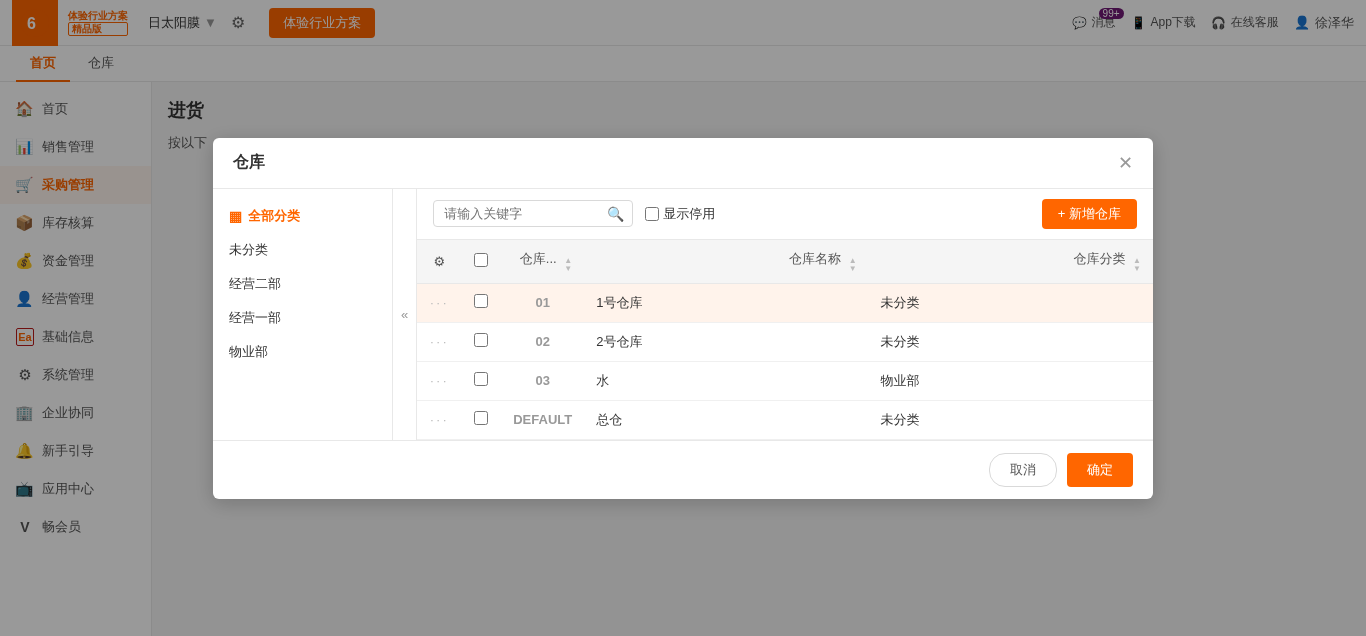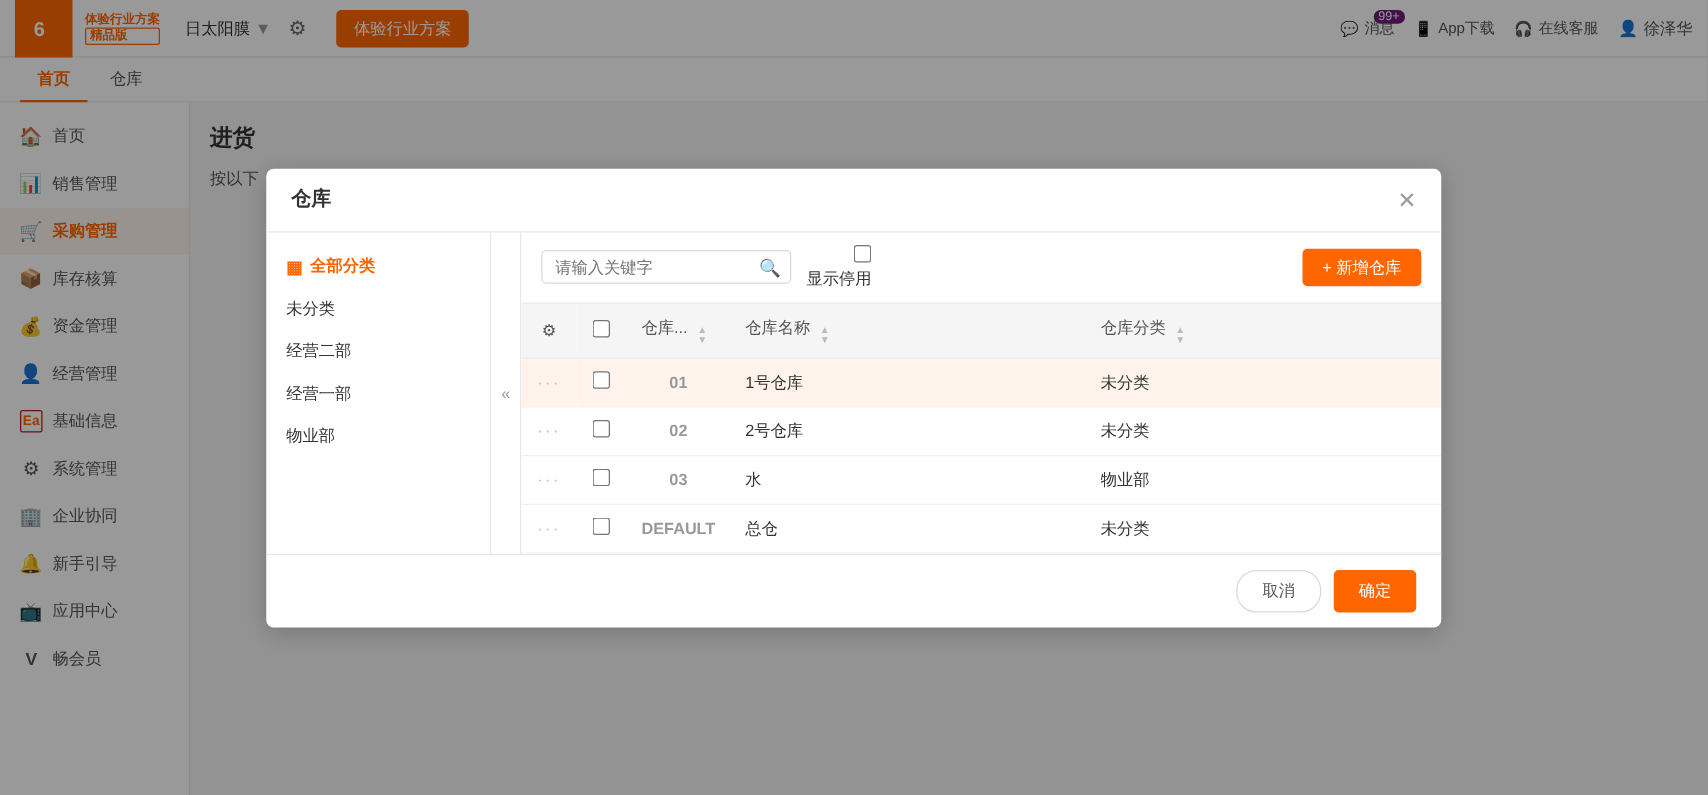--- a/index.html
+++ b/index.html
@@ -47,27 +47,27 @@
     .modal-body { display: flex; flex: 1; overflow: hidden; }
     .modal-sidebar { width: 180px; border-right: 1px solid #e8e8e8; padding: 10px 0; flex-shrink: 0; }
     .modal-sidebar-item { padding: 8px 16px; cursor: pointer; font-size: 13px; color: #333; display: flex; align-items: center; gap: 6px; }
     .modal-sidebar-item.active { color: #ff6600; font-weight: bold; }
     .modal-sidebar-collapse { display: flex; align-items: center; justify-content: center; padding: 8px; cursor: pointer; border-right: 1px solid #e8e8e8; color: #999; }
     .modal-main { flex: 1; display: flex; flex-direction: column; overflow: hidden; }
     .modal-toolbar { padding: 10px 16px; display: flex; align-items: center; gap: 12px; border-bottom: 1px solid #e8e8e8; }
     .search-input-wrap { position: relative; display: flex; align-items: center; }
     .search-input { border: 1px solid #d9d9d9; border-radius: 4px; padding: 5px 30px 5px 10px; font-size: 13px; width: 200px; outline: none; }
     .search-icon { position: absolute; right: 8px; color: #bbb; font-size: 14px; cursor: pointer; }
-    .checkbox-label { display: flex; align-items: flex-end; gap: 4px; font-size: 13px; cursor: pointer; flex-direction: column; }
+    .checkbox-label { display: flex; align-items: center; gap: 4px; font-size: 13px; cursor: pointer; }
     .btn-add { margin-left: auto; background: #ff6600; color: #fff; border: none; padding: 6px 16px; border-radius: 4px; cursor: pointer; font-size: 13px; display: flex; align-items: center; gap: 4px; }
 
     
     .modal-table-wrap { flex: 1; overflow-y: auto; }
     table { width: 100%; border-collapse: collapse; }
-    table th { background: #f5f5f5; padding: 10px 12px; text-align: left; font-size: 13px; color: #555; font-weight: normal; border-bottom: 1px solid #e8e8e8; white-space: nowrap; }
+    table th { background: #f5f5f5; padding: 10px 12px; text-align: right; font-size: 13px; color: #555; font-weight: normal; border-bottom: 1px solid #e8e8e8; white-space: nowrap; }
     table td { padding: 10px 12px; font-size: 13px; color: #333; border-bottom: 1px solid #f0f0f0; white-space: nowrap; }
     table tr.row-highlight td { background: #fff3eb; }
     .col-index { width: 50px; text-align: center; color: #999; font-weight: bold; }
     .col-check { width: 40px; text-align: center; }
     .col-gear { width: 44px; text-align: center; }
 
     
     .pagination { padding: 10px 16px; display: flex; align-items: center; justify-content: center; gap: 8px; border-top: 1px solid #e8e8e8; font-size: 13px; color: #555; }
     .page-select { border: 1px solid #d9d9d9; border-radius: 4px; padding: 3px 6px; font-size: 13px; cursor: pointer; }
     .page-btn { border: 1px solid #d9d9d9; background: #fff; border-radius: 3px; width: 24px; height: 24px; display: flex; align-items: center; justify-content: center; cursor: pointer; color: #555; font-size: 12px; }

